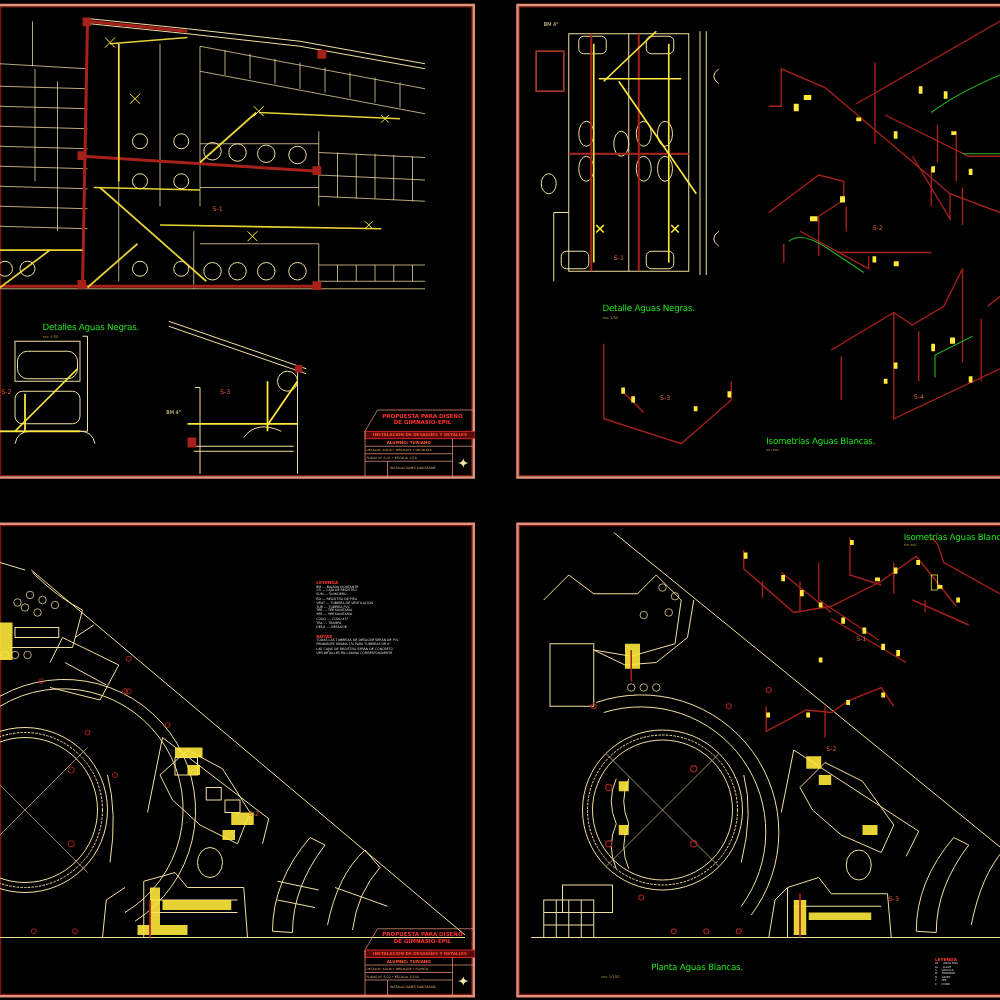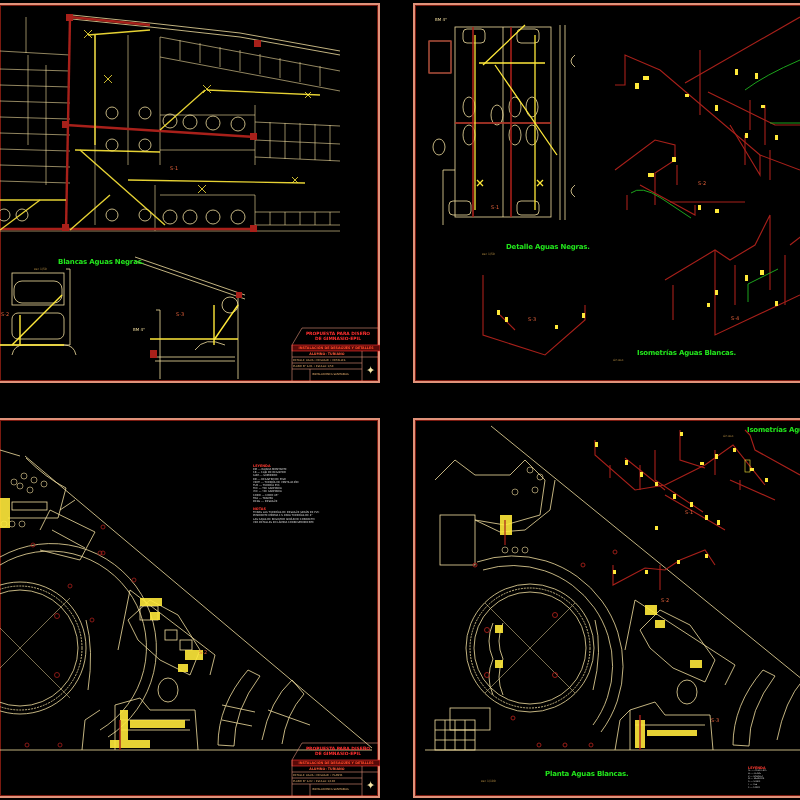--- a/index.html
+++ b/index.html
@@ -1,19 +1,19 @@
 <!DOCTYPE html>
 <html><head>
 <meta charset="utf-8">
 <style>
   html, body { margin:0; padding:0; background:#000; }
   body { width:800px; height:800px; position:relative; overflow:hidden; font-family:"DejaVu Sans", sans-serif; }
   .sheet { position:absolute; border:2px solid #e0927a; box-shadow: inset 0 0 0 1px #7a1a10; box-sizing:border-box; }
   .sheet svg { position:absolute; left:0; top:0; }
-  .title-green { position:absolute; color:#22e51c; font-size:7px; font-weight:bold; white-space:nowrap; letter-spacing:-0.2px;margin-left:24px; }
+  .title-green { position:absolute; color:#22e51c; font-size:7px; font-weight:normal; white-space:nowrap; letter-spacing:-0.2px; }
   .scale-note { position:absolute; color:#b08a40; font-size:3px; white-space:nowrap; }
   .tag { position:absolute; color:#e0603a; font-size:5px; white-space:nowrap; }
   .tb { position:absolute; }
   .tb-proj { position:absolute; color:#ff3030; font-size:4.4px; font-weight:bold; text-align:center; line-height:5px; white-space:nowrap; }
   .tb-row { position:absolute; color:#ff4a2a; font-size:3.3px; font-weight:bold; white-space:nowrap; overflow:hidden; text-align:center; }
   .tb-small { position:absolute; color:#e8b070; font-size:2.6px; white-space:nowrap; overflow:hidden; }
   .legend { position:absolute; }
   .legend-title { color:#ff3a30; font-size:3.4px; font-weight:bold; }
   .legend-line { color:#dcdcdc; font-size:2.6px; line-height:3.2px; white-space:nowrap; }
   .compass { position:absolute; color:#f6e7a8; font-size:11px; line-height:11px; }
@@ -164,21 +164,21 @@
         <rect x="150" y="345" width="7" height="8"></rect>
         <rect x="236" y="287" width="6" height="6"></rect>
       </g>
   </svg>
 
   <div class="tag" style="left:170px; top:160px;">S-1</div>
   <div class="tag" style="left:1px; top:306px;">S-2</div>
   <div class="tag" style="left:176px; top:306px;">S-3</div>
   <div class="tag" style="left:133px; top:322px; color:#f3dfa0; font-size:4px;">BM 4"</div>
 
-  <div class="title-green" style="left:34px; top:253px;">Blancas Aguas Negras.</div>
+  <div class="title-green" style="left:34px; top:253px;">Detalles Aguas Negras.</div>
   <div class="scale-note" style="left:34px; top:262px;">esc 1/50</div>
 
   <div class="tb" style="left:290px; top:318px; width:90px; height:60px;">
     <svg width="90" height="60" viewBox="0 0 90 60">
       <g stroke="#e0927a" stroke-width="0.6" fill="none">
         <polyline points="12,5 90,5"></polyline>
           <polyline points="12,5 2,22"></polyline>
         <rect x="2" y="22" width="88" height="6" fill="#5a0a08" stroke="#ff3030"></rect>
         <line x1="2" y1="34" x2="90" y2="34"></line>
           <line x1="2" y1="40" x2="72" y2="40"></line>

